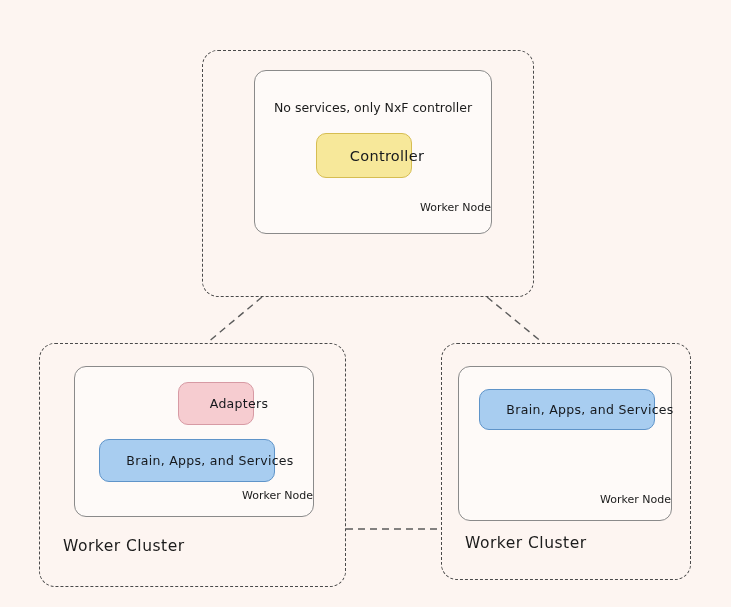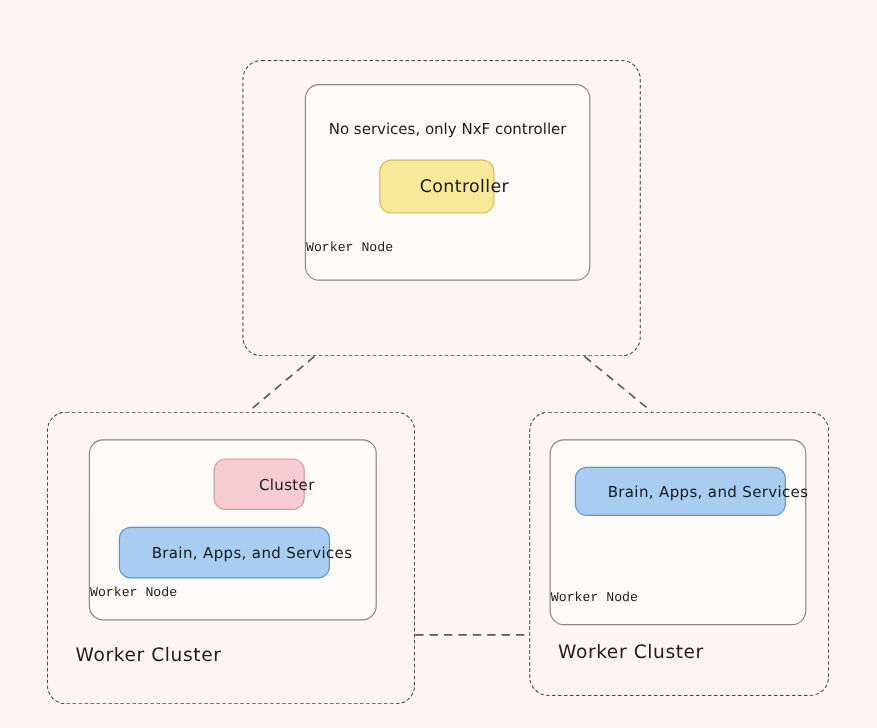--- a/index.html
+++ b/index.html
@@ -65,24 +65,23 @@
     border: 1.3px solid #8a8a8a;
     border-radius: 12px;
     background: #fefaf8;
     box-sizing: border-box;
   }
 
   .node-label {
     position: absolute;
     left: 0;
     width: 100%;
-    text-align: left;
+    text-align: right;
     color: #1b1b1b;
     white-space: nowrap;
-    font-family: Liberation Mono, monospace;
   }
 
   .node-note {
     position: absolute;
     left: 0;
     width: 100%;
     text-align: center;
     color: #1b1b1b;
     white-space: nowrap;
   }
@@ -206,21 +205,21 @@
 
       <div class="node-label">Worker Node</div>
     </div>
 
   </div>
 
   <div class="cluster" id="cluster-worker-left">
 
     <div class="node" id="node-worker-left">
 
-      <div class="pill" id="pill-adapters">Cluster</div>
+      <div class="pill" id="pill-adapters">Adapters</div>
 
       <div class="pill" id="pill-brain-left">Brain, Apps, and Services</div>
 
       <div class="node-label">Worker Node</div>
     </div>
 
     <div class="cluster-label left-aligned">Worker Cluster</div>
   </div>
 
   <div class="cluster" id="cluster-worker-right">

